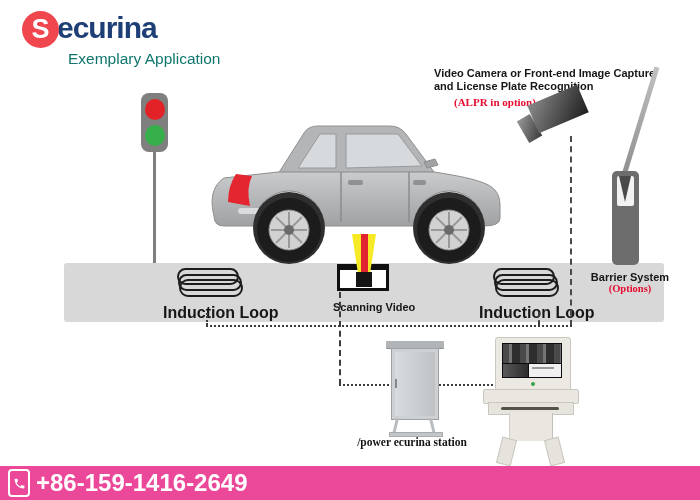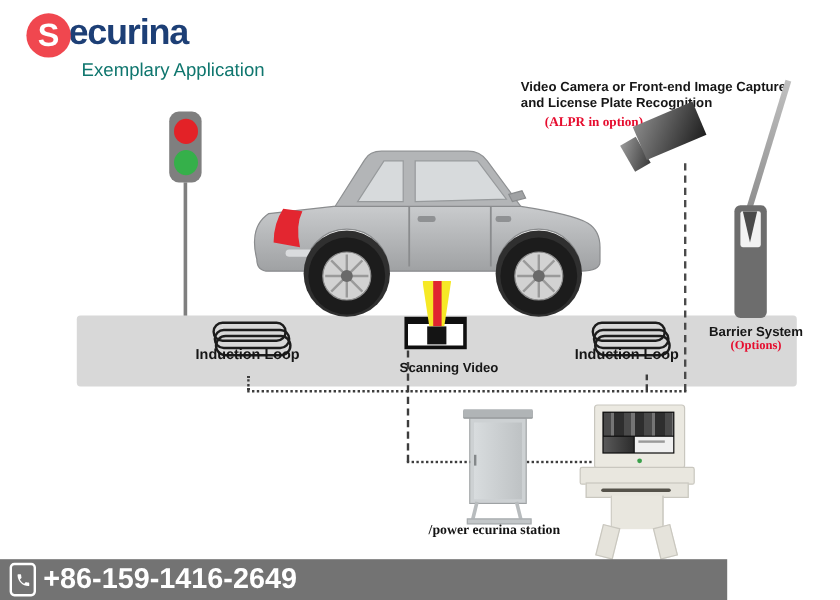--- a/index.html
+++ b/index.html
@@ -41,21 +41,21 @@
   .scan-unit{left:337px;top:264px;width:46px;height:18px;background:#ffffff;border:3px solid #0f0f0f;
              border-top-width:6px;z-index:2;}
   .scan-recv{position:absolute;left:16px;top:2px;width:16px;height:15px;background:#141414;}
   .scan-neck{position:absolute;left:19px;top:-2px;width:10px;height:4px;background:#141414;
              clip-path:polygon(25% 0,75% 0,100% 100%,0 100%);}
   .scan-label{left:333px;top:301px;width:80px;text-align:center;z-index:2;}
 
   
   .loop{width:66px;height:34px;z-index:1;}
   .loop-s{position:absolute;border:2px solid #1c1c1c;border-radius:9px;background:transparent;}
-  .loop-lbl{position:absolute;top:20px;left:-14px;width:94px;text-align:left;font-size:12px;}
+  .loop-lbl{position:absolute;top:36px;left:-14px;width:94px;text-align:left;font-size:16px;}
 
   
   .dot-h-main{left:206px;top:325px;width:366px;border-top:2px dotted #3d3d3d;z-index:4;}
   .dot-stub-left{left:206px;top:313px;height:12px;border-left:2px dotted #3d3d3d;z-index:4;}
   .dash-stub-right{left:538px;top:312px;height:13px;border-left:2px dashed #3d3d3d;z-index:4;}
   .dash-v-scan{left:339px;top:292px;height:93px;border-left:2px dashed #3d3d3d;z-index:4;}
   .dot-h-scan{left:339px;top:384px;width:158px;border-top:2px dotted #3d3d3d;z-index:4;}
 
   
   .bar-arm{left:620px;top:62px;width:5px;height:118px;background:linear-gradient(#c0c0c0,#8c8c8c);
@@ -97,21 +97,21 @@
   .ws-drawer{position:absolute;left:5px;top:68px;width:84px;height:11px;background:#e6e4dc;border:1px solid #c9c7bf;}
   .ws-slot{position:absolute;left:12px;top:4px;width:58px;height:3px;border-radius:2px;background:#55524a;}
   .ws-ped{position:absolute;left:26px;top:79px;width:42px;height:28px;background:#e9e7df;
           border-left:1px solid #d0cec6;border-right:1px solid #c2c0b8;}
   .ws-leg-l{position:absolute;left:16px;top:104px;width:13px;height:25px;background:#e5e3db;
             border:1px solid #c9c7bf;transform:rotate(14deg);}
   .ws-leg-r{position:absolute;left:64px;top:104px;width:13px;height:25px;background:#e5e3db;
             border:1px solid #c9c7bf;transform:rotate(-14deg);}
 
   
-  .footer{left:0;top:466px;width:606px;height:34px;background:#737373;z-index:7;}
+  .footer{left:0;top:466px;width:700px;height:34px;background:#ec4899;z-index:7;}
   .ft-item{position:absolute;display:flex;align-items:center;height:34px;color:#ffffff;font-weight:bold;}
   .ft-phone{left:8px;}
   .ft-mail{left:304px;}
   .ft-text{font-size:24px;letter-spacing:0px;margin-left:6px;white-space:nowrap;}
   .phone-box{width:18px;height:24px;border:2px solid #ffffff;border-radius:4px;display:flex;
              align-items:center;justify-content:center;}
 </style>
 </head>
 <body>
 

